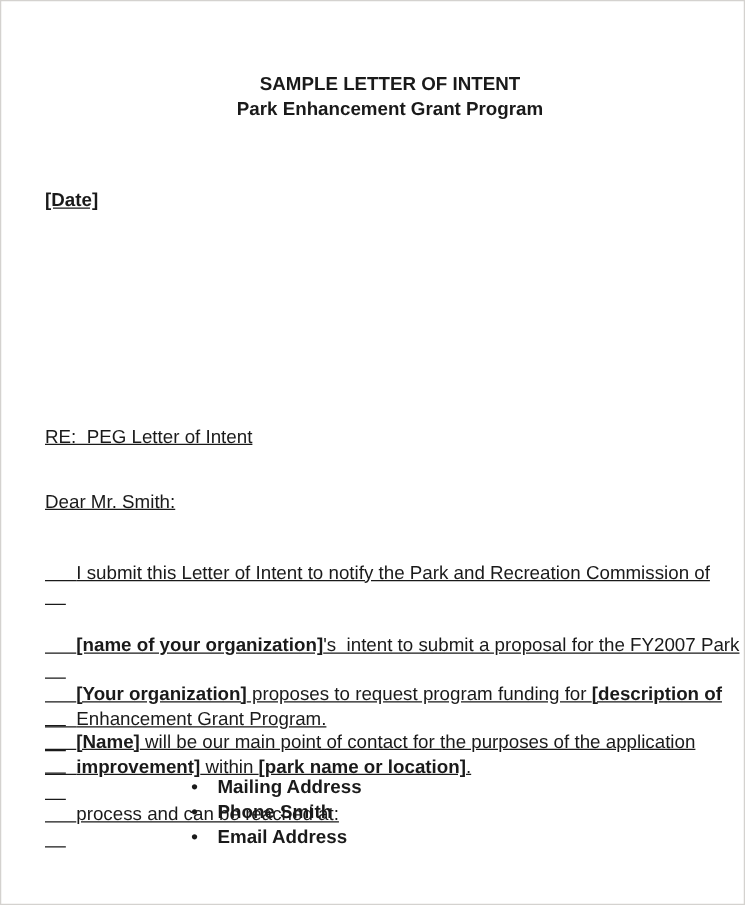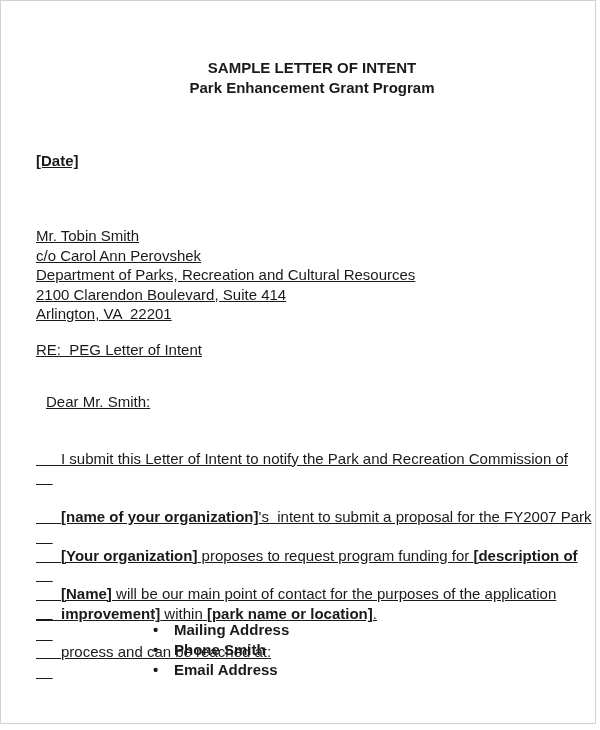--- a/index.html
+++ b/index.html
@@ -15,21 +15,21 @@
     line-height: 19.5px;
     color: #1a1a1a;
   }
   .abs { position: absolute; left: 35px; text-decoration: underline; }
   .line { white-space: pre; }
   strong, .bold { font-weight: 700; }
   .title-block { position: absolute; left: 0; right: 0; top: 57px; text-align: center; font-weight: 700; margin-left: 28px; }
   .date-block { top: 150px; font-weight: 700; }
   .recipient-block { top: 225px; }
   .re-block { top: 339px; }
-  .salutation-block { top: 391px; margin-left: 10px; }
+  .salutation-block { top: 391px; }
   .para-1 { top: 428px; }
   .para-2 { top: 525px; }
   .para-3 { top: 563px; }
   .bullet-list {
     position: absolute; left: 152px; top: 619px;
     margin: 0; padding: 0; list-style: none;
     line-height: 20px; font-weight: 700;
   }
   .bullet-list li { display: flex; }
   .bullet-dot { display: inline-block; width: 21px; flex: 0 0 21px; }
@@ -39,38 +39,34 @@
 
 <div class="page">
 
   <div class="title-block">
     <div class="line">SAMPLE LETTER OF INTENT</div>
     <div class="line">Park Enhancement Grant Program</div>
   </div>
 
   <div class="abs date-block line">[Date]</div>
 
-  <div class="abs recipient-block">
-    <div class="line">Mr. Tobin Smith</div>
-    <div class="line">c/o Carol Ann Perovshek</div>
-    <div class="line">Department of Parks, Recreation and Cultural Resources</div>
-    <div class="line">2100 Clarendon Boulevard, Suite 414</div>
-    <div class="line">Arlington, VA  22201</div>
-  </div>
 
   <div class="abs re-block line">RE:  PEG Letter of Intent</div>
 
   <div class="abs salutation-block line">Dear Mr. Smith:</div>
 
   <div class="abs para-1">
     <div class="line">
       <span>I submit this Letter of Intent to notify the Park and Recreation Commission of</span>
     </div>
     <div class="line">
       <strong>[name of your organization]</strong><span>'s  intent to submit a proposal for the FY2007 Park</span>
+    </div>
+    <div class="line">
+      <span>Enhancement Grant Program.</span>
     </div>
   </div>
 
   <div class="abs para-2">
     <div class="line">
       <strong>[Your organization]</strong><span> proposes to request program funding for </span><strong>[description of</strong>
     </div>
     <div class="line">
       <strong>improvement]</strong><span> within </span><strong>[park name or location]</strong><span>.</span>
     </div>

